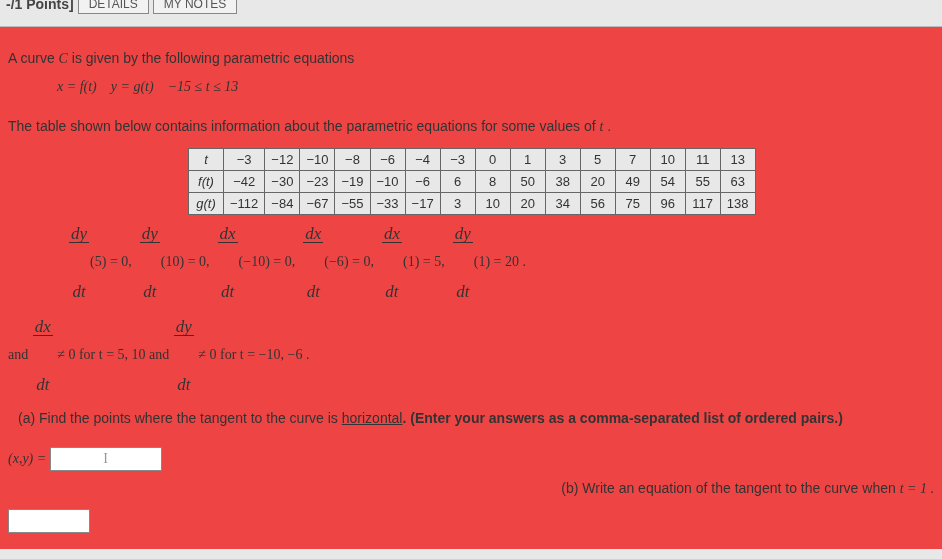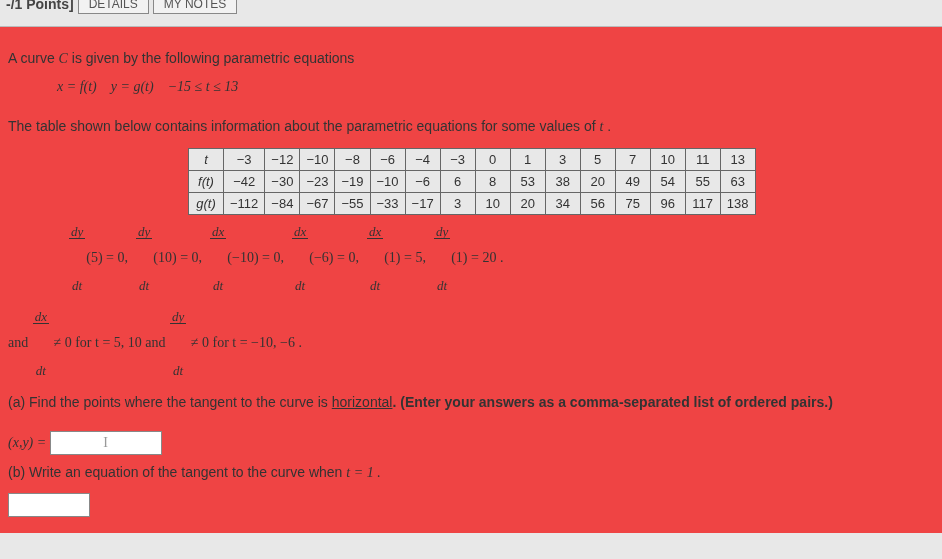--- a/index.html
+++ b/index.html
@@ -45,21 +45,21 @@
     min-width: 22px;
     background: #e8e8e8;
     font-size: 13px;
   }
   .math { font-family: 'Times New Roman', serif; }
   .frac {
     display: inline-block;
     text-align: center;
     vertical-align: middle;
     font-style: italic;
-    font-size: 13px;
+    font-size: 17px;
     line-height: 1.0;
     margin: 0 1px;
   }
   .frac .num { display:block; border-bottom:1px solid #333; padding:0 2px;}
   .frac .den { display:block; padding:0 2px;margin-top:40px;}
   .input-box {
     display:inline-block;
     border:1px solid #888;
     background:#fff;
     width:110px;
@@ -127,21 +127,21 @@
         <tr>
           <td style="font-style: italic;">f(t)</td>
           <td>−42</td>
           <td>−30</td>
           <td>−23</td>
           <td>−19</td>
           <td>−10</td>
           <td>−6</td>
           <td>6</td>
           <td>8</td>
-          <td>53</td>
+          <td>50</td>
           <td>38</td>
           <td>20</td>
           <td>49</td>
           <td>54</td>
           <td>55</td>
           <td>63</td>
         </tr>
         <tr>
           <td style="font-style: italic;">g(t)</td>
           <td>−112</td>
@@ -174,30 +174,30 @@
   </div>
 
   <div class="line math">
     <span>and </span>
     <span class="frac"><span class="num">dx</span><span class="den">dt</span></span>
     <span> ≠ 0 for t = 5, 10  and  </span>
     <span class="frac"><span class="num">dy</span><span class="den">dt</span></span>
     <span> ≠ 0  for  t = −10, −6 .</span>
   </div>
 
-  <div class="line" style="margin-top:14px;">
+  <div class="line" style="margin-top:14px;margin-left:10px;">
     <span>(a) Find the points where the tangent to the curve is </span><span class="underline">horizontal</span><span class="bold">. (Enter your answers as a comma-separated list of ordered pairs.)</span>
   </div>
 
   <div class="line" style="margin-top:17px;">
     <span class="ital">(x,y) = </span>
     <span class="input-box">I</span>
   </div>
 
-  <div class="line" style="">
+  <div class="line" style="text-align:right;">
     <span>(b) Write an equation of the tangent to the curve when </span><span class="ital">t = 1 .</span>
   </div>
 
   <div class="line" style="margin-top:8px;">
     <span class="input-box-small"></span>
   </div>
 
 </div>
 
 </body></html>

